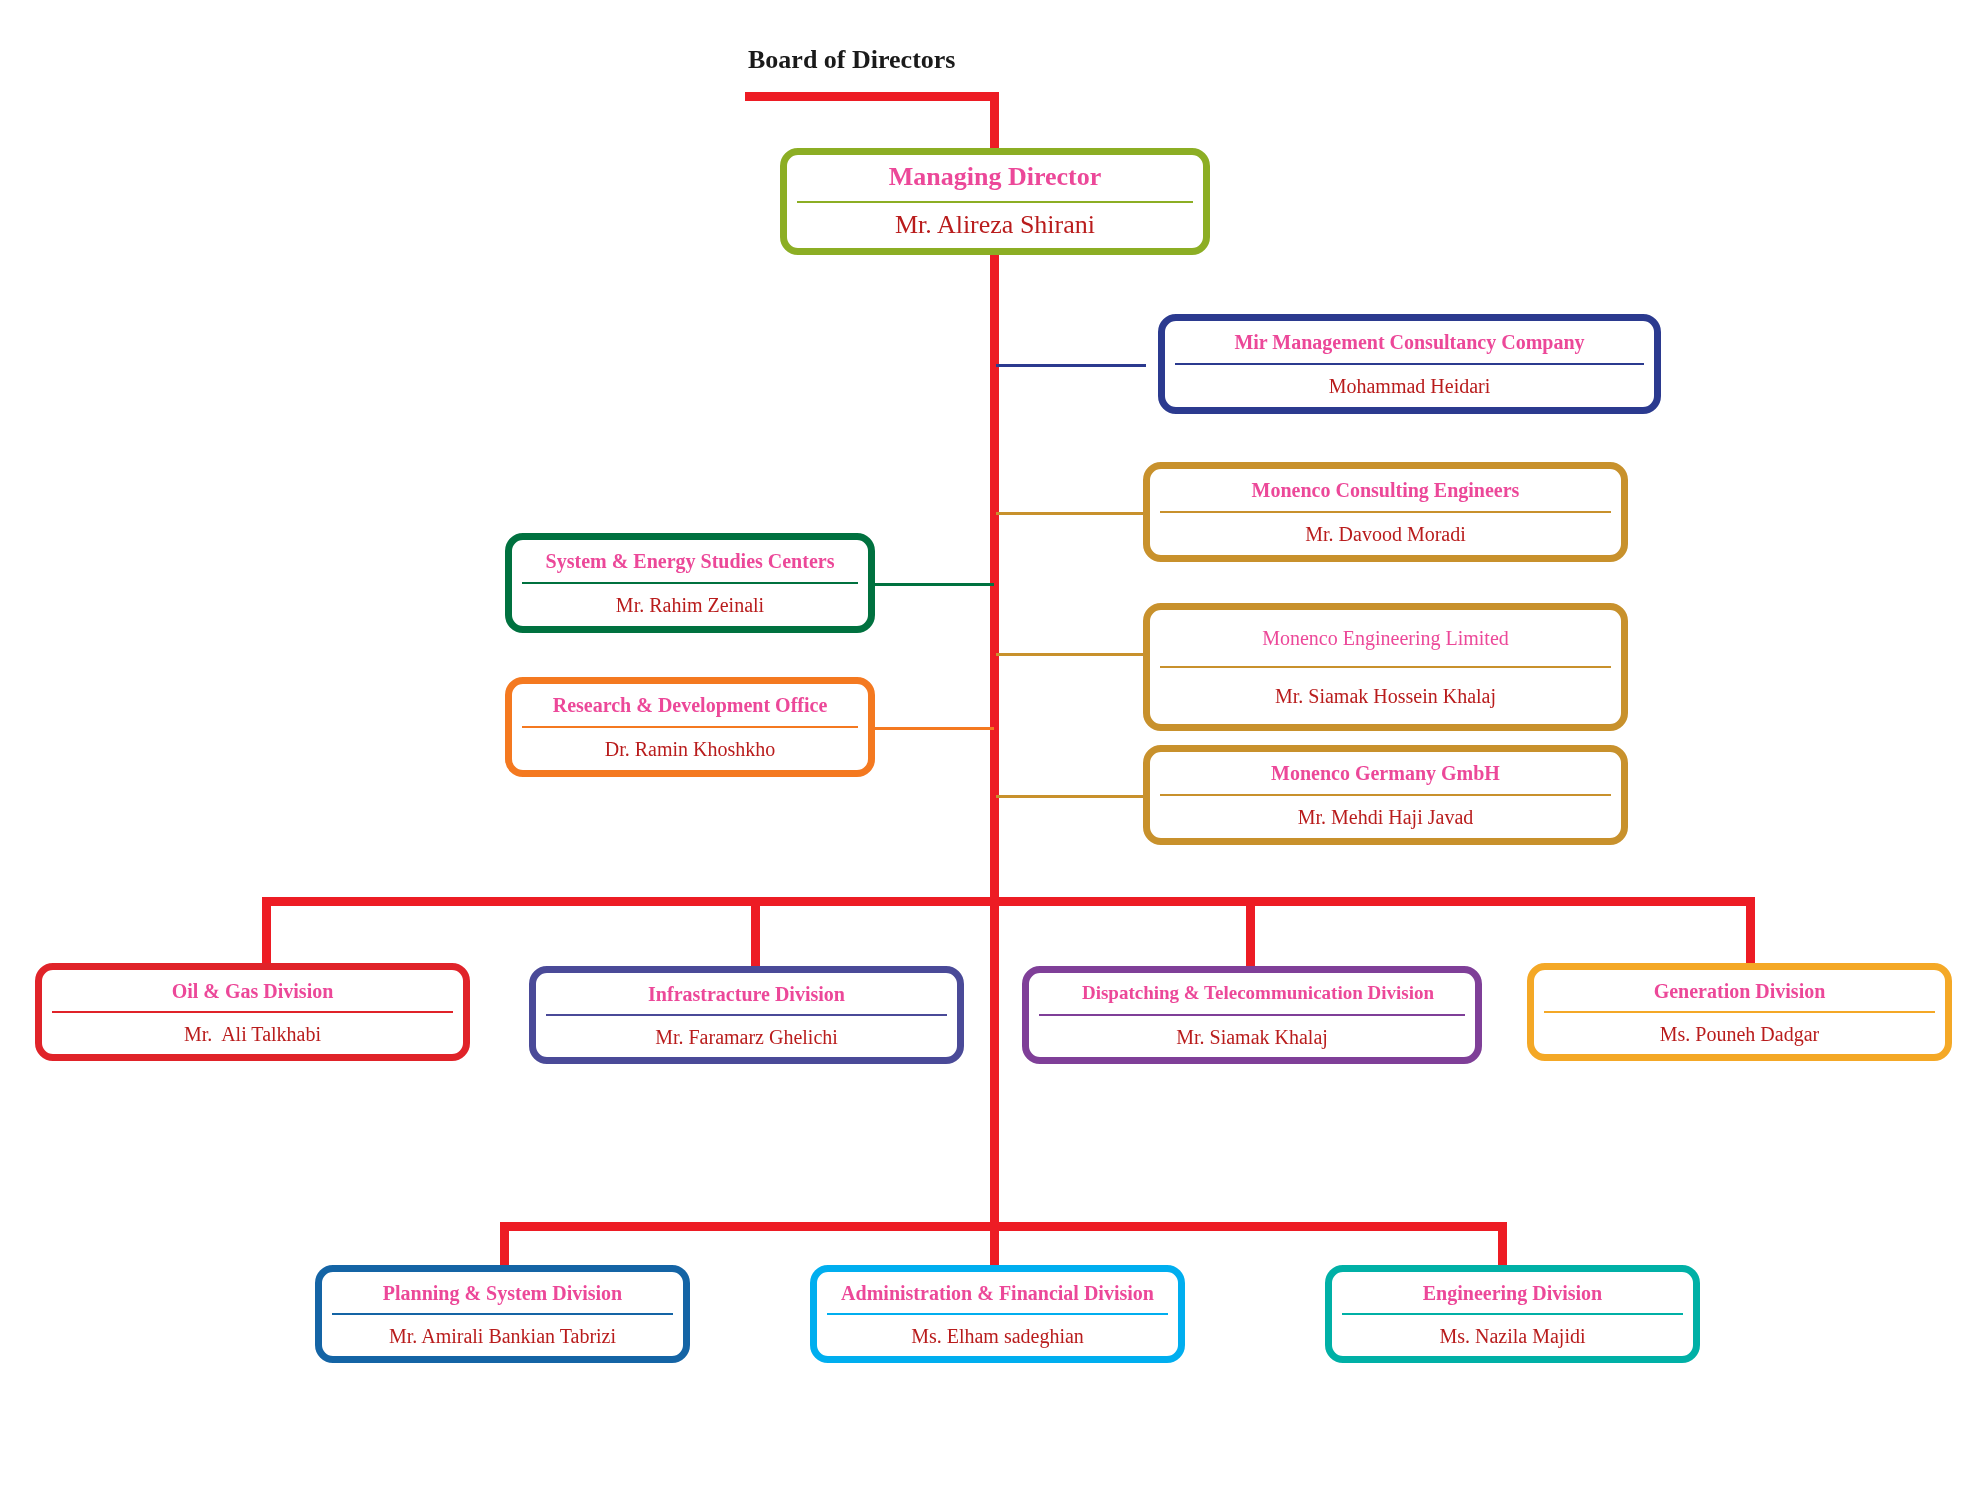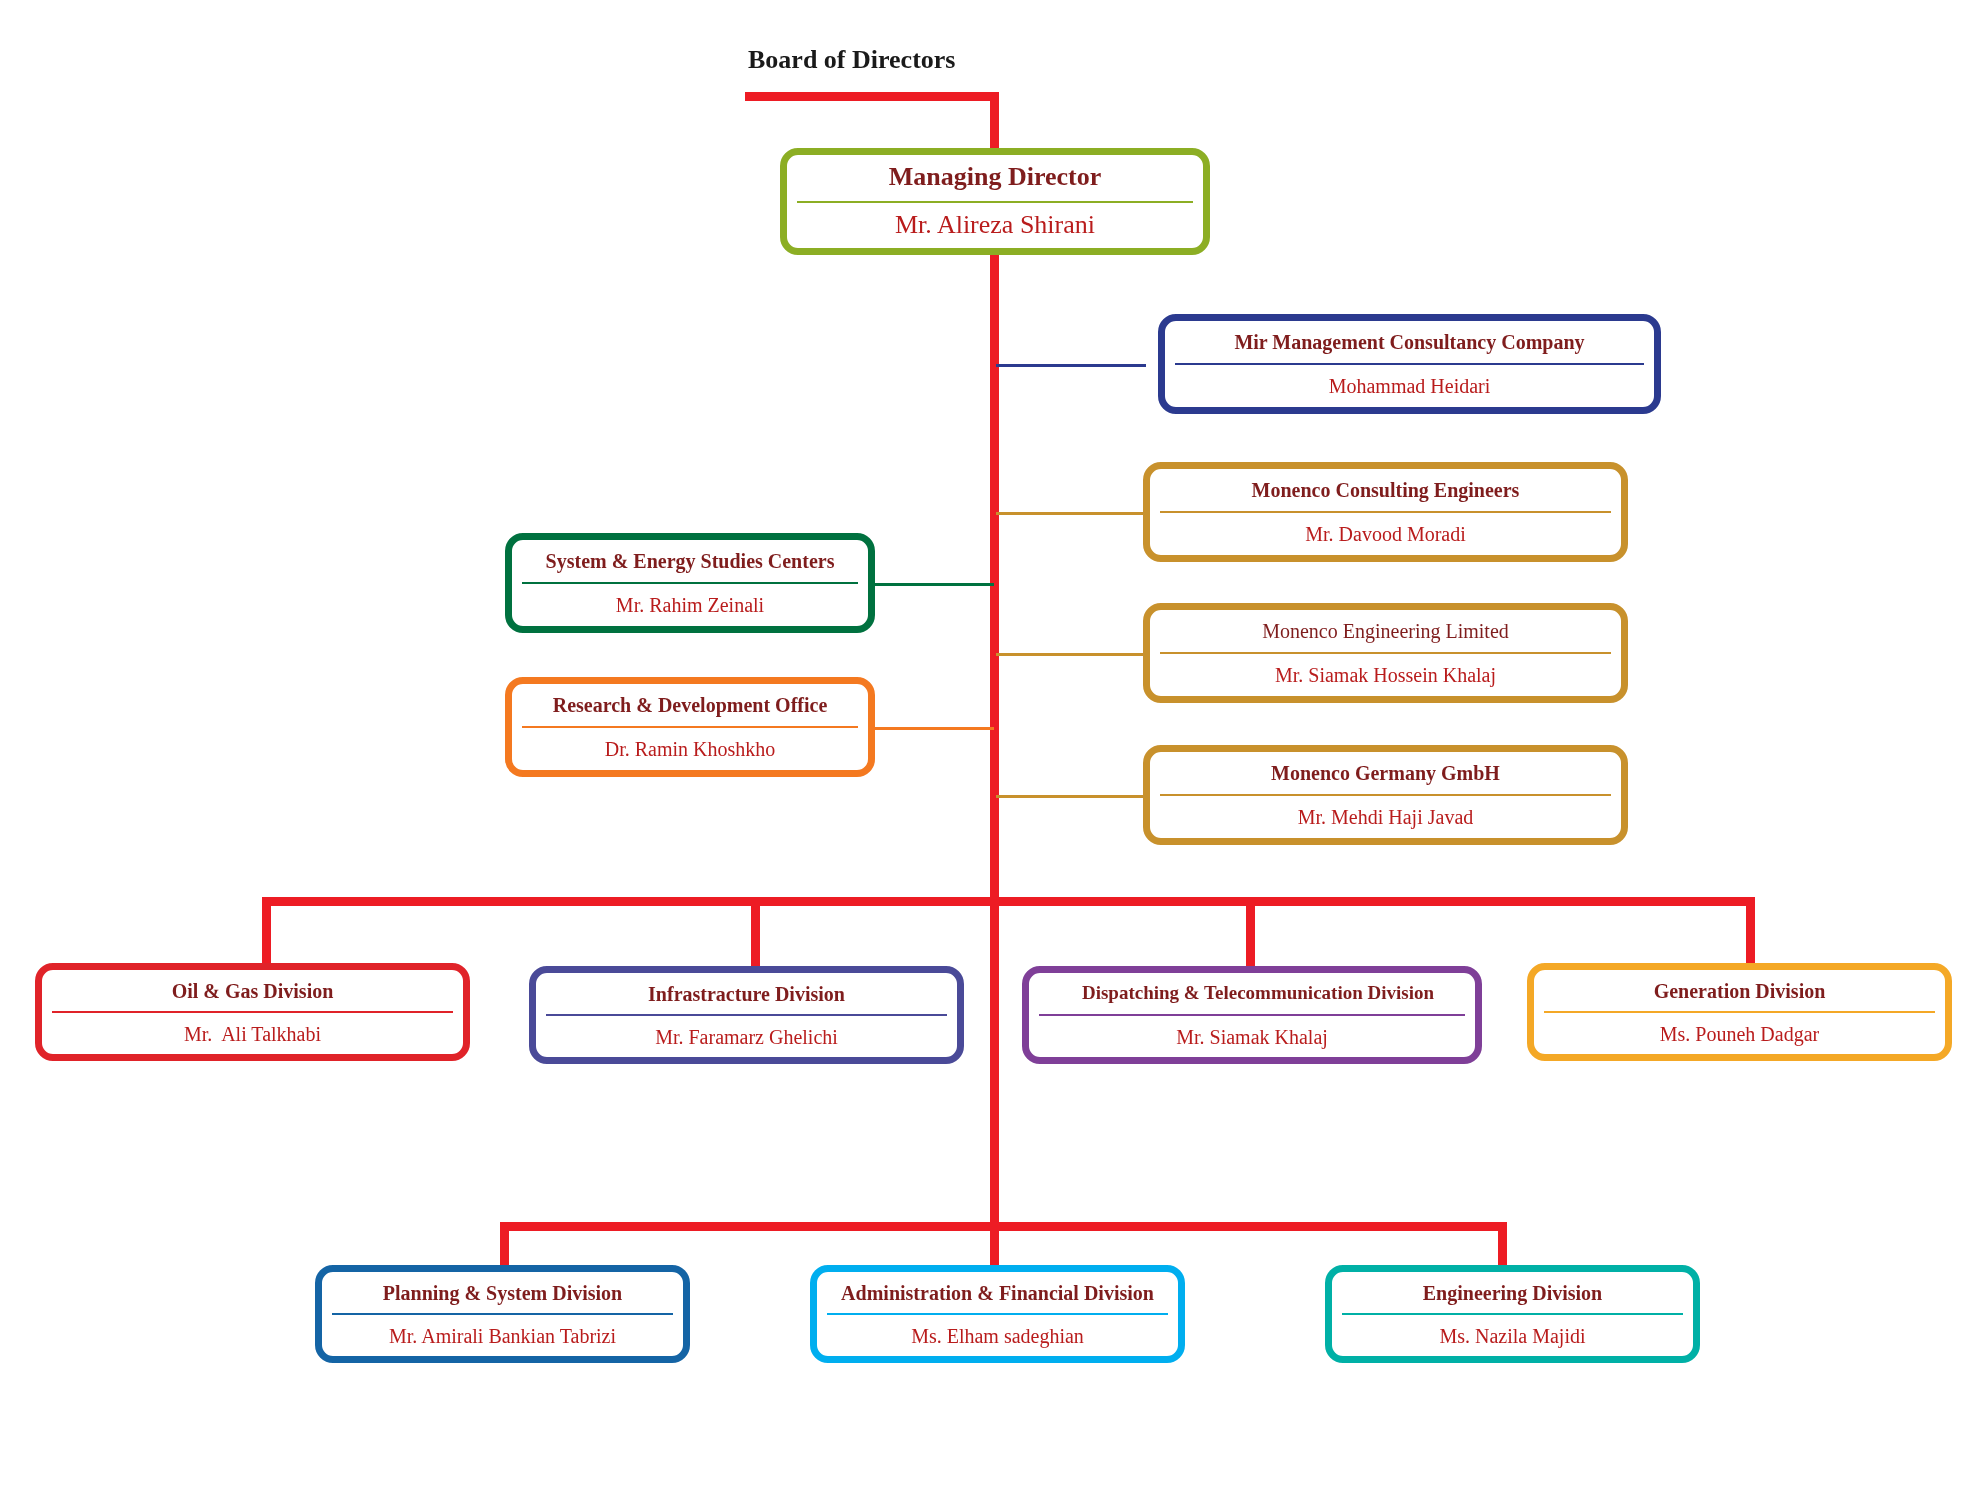--- a/index.html
+++ b/index.html
@@ -41,21 +41,21 @@
     display: flex;
     flex-direction: column;
     overflow: hidden;
   }
   .node .title {
     flex: 1 1 50%;
     display: flex;
     align-items: center;
     justify-content: center;
     font-weight: bold;
-    color: #7f1d1d;
+    color: #ec4899;
     text-align: center;
     line-height: 1.1;
     padding: 0 12px;
     box-sizing: border-box;
     white-space: nowrap;
   }
   .node .title.plain { font-weight: normal; }
   .node .divider {
     height: 0;
     border-top-style: solid;
@@ -120,21 +120,21 @@
     <div class="divider" style="border-top-color: rgb(43, 58, 143);"></div>
     <div class="person fs-20">Mohammad Heidari</div>
   </div>
 
   <div class="node" id="staff-r-1" style="left: 1143px; top: 462px; width: 485px; height: 100px; border-width: 7px; border-color: rgb(200, 145, 44);">
     <div class="title fs-20">Monenco Consulting Engineers</div>
     <div class="divider" style="border-top-color: rgb(200, 145, 44);"></div>
     <div class="person fs-20">Mr. Davood Moradi</div>
   </div>
 
-  <div class="node" id="staff-r-2" style="left: 1143px; top: 603px; width: 485px; height: 100px; border-width: 7px; border-color: rgb(200, 145, 44);">
+  <div class="node" id="staff-r-2" style="left: 1143px; top: 603px; width: 485px; height: 128px; border-width: 7px; border-color: rgb(200, 145, 44);">
     <div class="title plain fs-20">Monenco Engineering Limited</div>
     <div class="divider" style="border-top-color: rgb(200, 145, 44);"></div>
     <div class="person fs-20">Mr. Siamak Hossein Khalaj</div>
   </div>
 
   <div class="node" id="staff-r-3" style="left: 1143px; top: 745px; width: 485px; height: 100px; border-width: 7px; border-color: rgb(200, 145, 44);">
     <div class="title fs-20">Monenco Germany GmbH</div>
     <div class="divider" style="border-top-color: rgb(200, 145, 44);"></div>
     <div class="person fs-20">Mr. Mehdi Haji Javad</div>
   </div>

